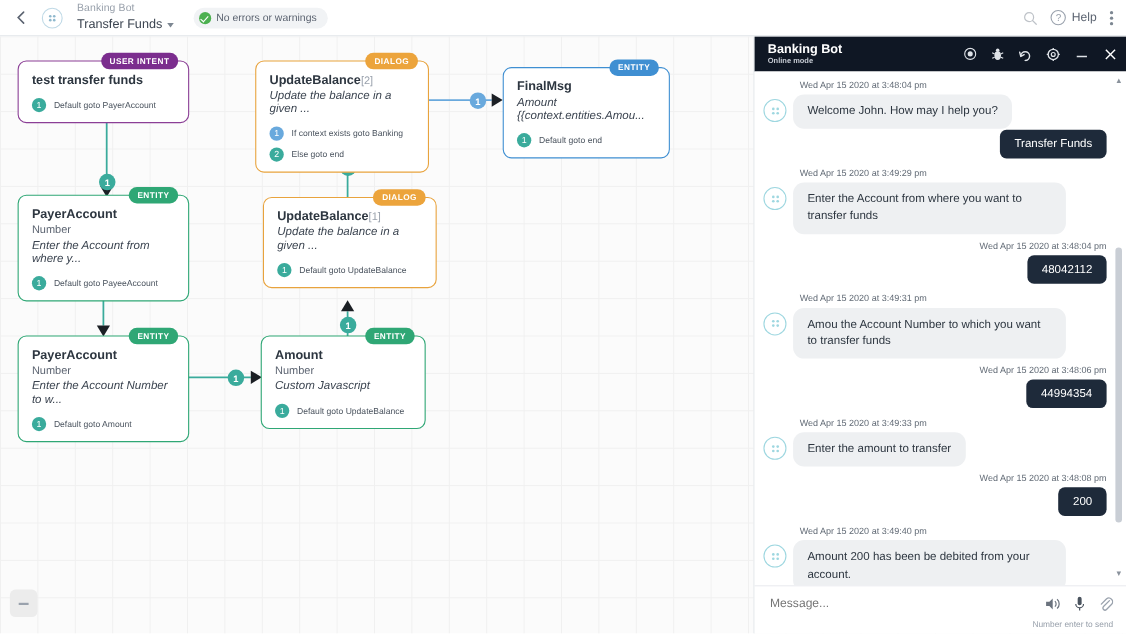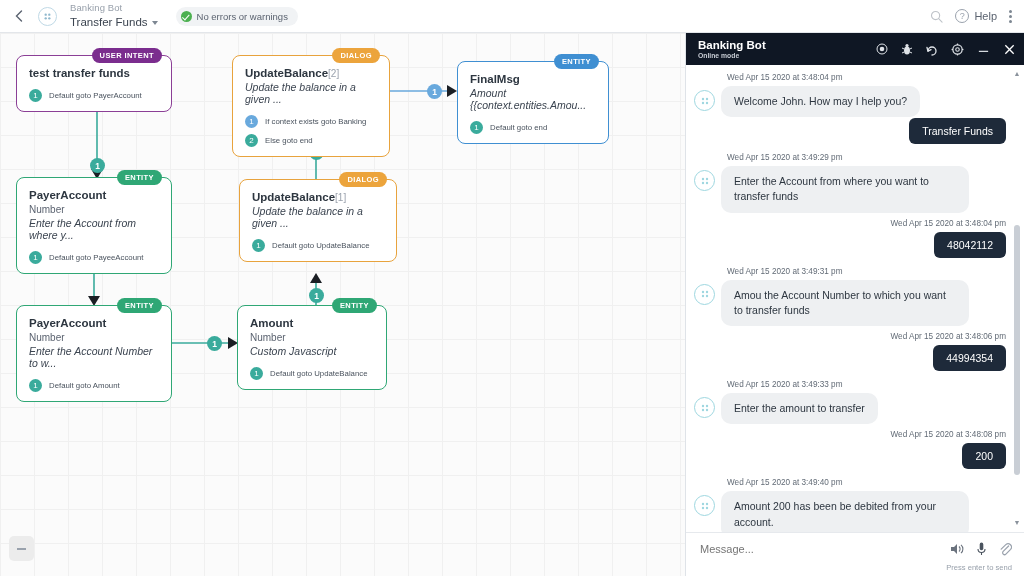--- a/index.html
+++ b/index.html
@@ -536,16 +536,16 @@
           <svg width="9" height="14" viewBox="0 0 9 14">
             <rect x="2.7" y="0.6" width="3.6" height="7.6" rx="1.8" fill="#4a535e"></rect>
             <path d="M1 7 A3.5 3.5 0 0 0 8 7" stroke="#4a535e" stroke-width="1.1" fill="none"></path>
             <line x1="4.5" y1="10.5" x2="4.5" y2="13" stroke="#4a535e" stroke-width="1.1"></line>
           </svg>
           <svg width="13" height="14" viewBox="0 0 13 14">
             <path d="M9.6 4 L4.2 9.4 A1.9 1.9 0 0 0 6.9 12.1 L11.6 7.4 A3.4 3.4 0 0 0 6.8 2.6 L2.2 7.2" stroke="#9aa2ad" stroke-width="1.2" fill="none" stroke-linecap="round"></path>
           </svg>
         </div>
       </div>
-      <div class="press">Press enter to send</div>
+      <div class="press">Number enter to send</div>
     </div>
   </div>
 </div>
 
 </body></html>

